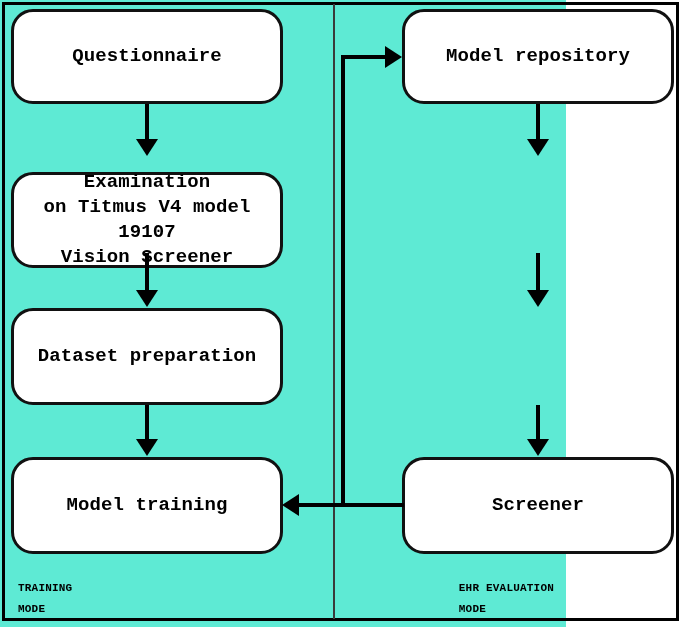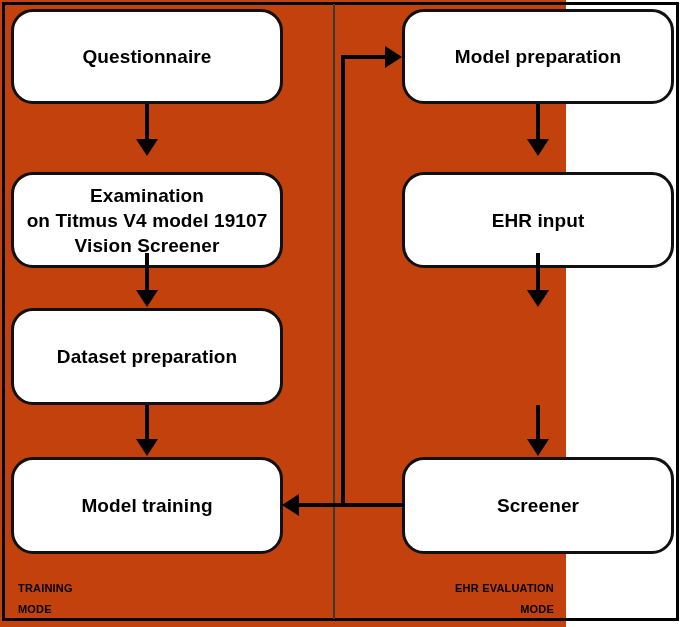--- a/index.html
+++ b/index.html
@@ -10,21 +10,22 @@
   body {
     width: 685px;
     height: 627px;
     font-family: "Liberation Sans", sans-serif;
     overflow: hidden;
   }
   #figure {
     position: relative;
     width: 566px;
     height: 627px;
-    background: #c2410c;
+    background: #5eead4;
+    font-family: Liberation Mono, monospace;
   }
   .frame {
     position: absolute;
     left: 2px;
     top: 2px;
     width: 677px;
     height: 619px;
     border: 3px solid #000000;
     box-sizing: border-box;
   }
@@ -100,21 +101,21 @@
   .mode-label {
     position: absolute;
     font-weight: bold;
     font-size: 11px;
     line-height: 21px;
     color: #000000;
     white-space: pre-line;
     letter-spacing: 0.2px;
   }
   .mode-left  { left: 18px;  top: 578px; text-align: left; }
-  .mode-right { right: 12px; top: 578px; text-align: right; margin-left: 32px; }
+  .mode-right { right: 12px; top: 578px; text-align: left; margin-left: 32px; }
 </style>
 </head>
 <body>
 
 <div id="figure">
 
   <div class="frame"></div>
   <div class="divider"></div>
 
   <div class="node col-left row1">Questionnaire</div>
@@ -129,23 +130,22 @@
 
   <div class="vline" style="left:145px; top:104px; height:38px;"></div>
   <div class="arrow-down" style="left:136px; top:139px;"></div>
 
   <div class="vline" style="left:145px; top:253px; height:38px;"></div>
   <div class="arrow-down" style="left:136px; top:290px;"></div>
 
   <div class="vline" style="left:145px; top:405px; height:36px;"></div>
   <div class="arrow-down" style="left:136px; top:439px;"></div>
 
-  <div class="node col-right row1">Model preparation</div>
+  <div class="node col-right row1">Model repository</div>
 
-  <div class="node col-right row2">EHR input</div>
 
 
   <div class="node col-right row4">Screener</div>
 
   <div class="vline" style="left:536px; top:104px; height:38px;"></div>
   <div class="arrow-down" style="left:527px; top:139px;"></div>
 
   <div class="vline" style="left:536px; top:253px; height:38px;"></div>
   <div class="arrow-down" style="left:527px; top:290px;"></div>
 

